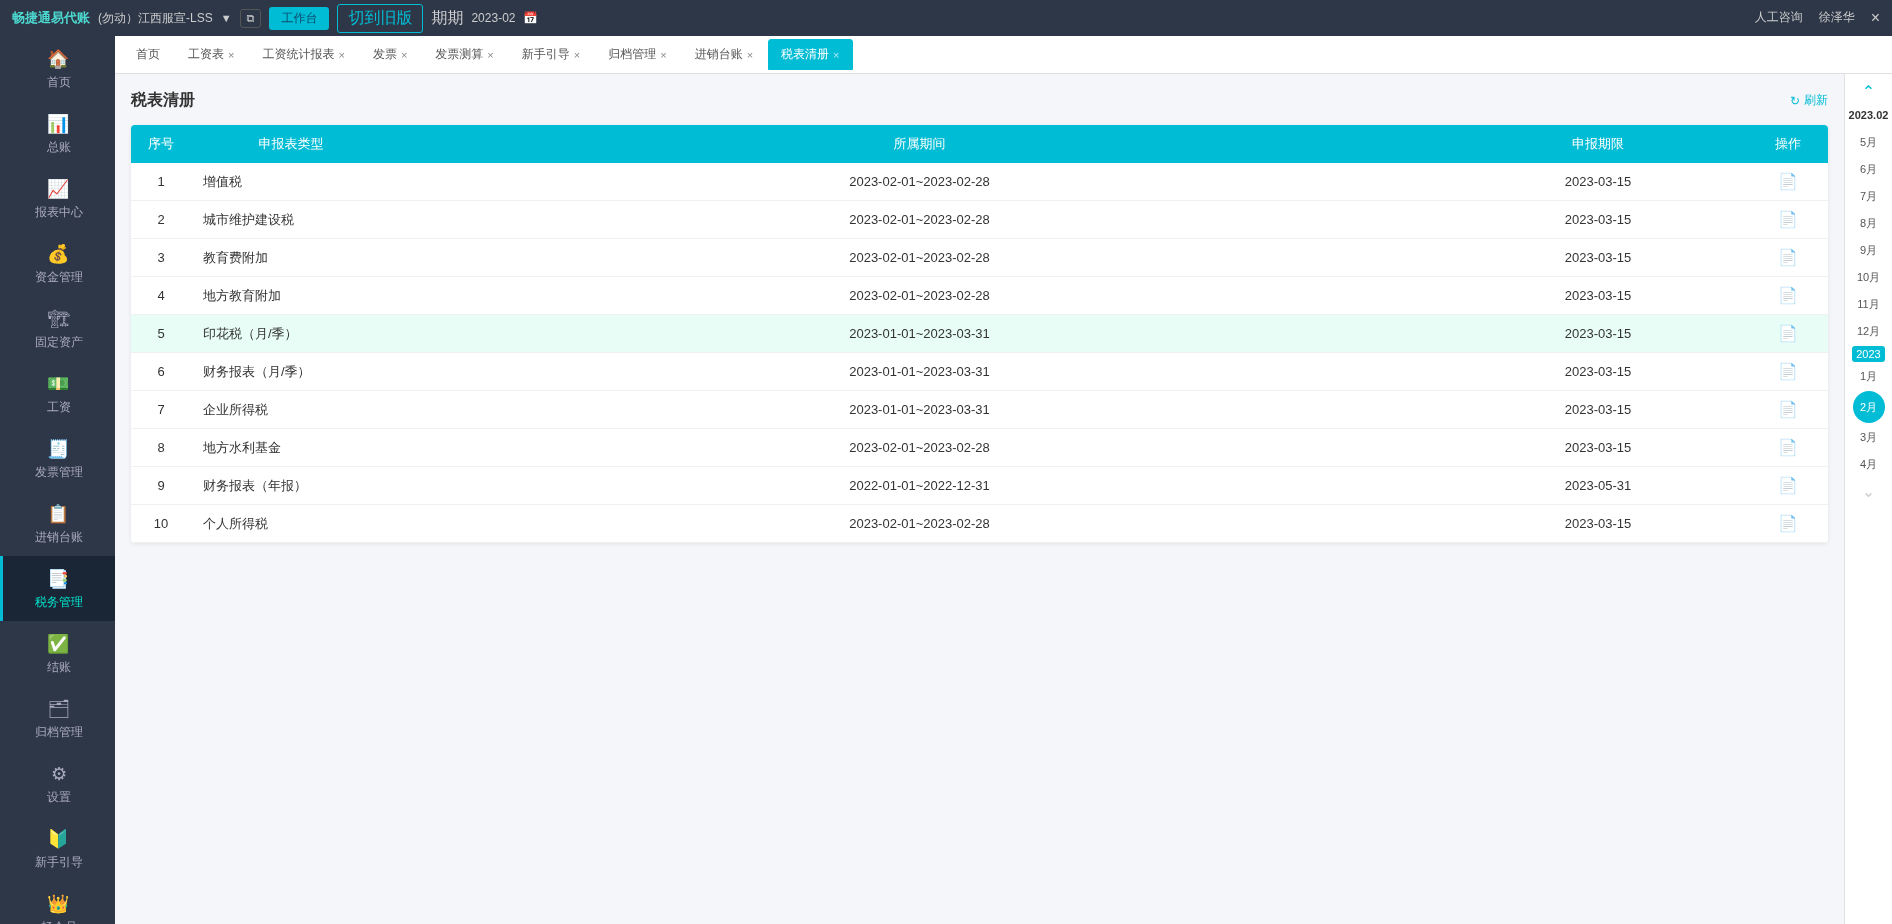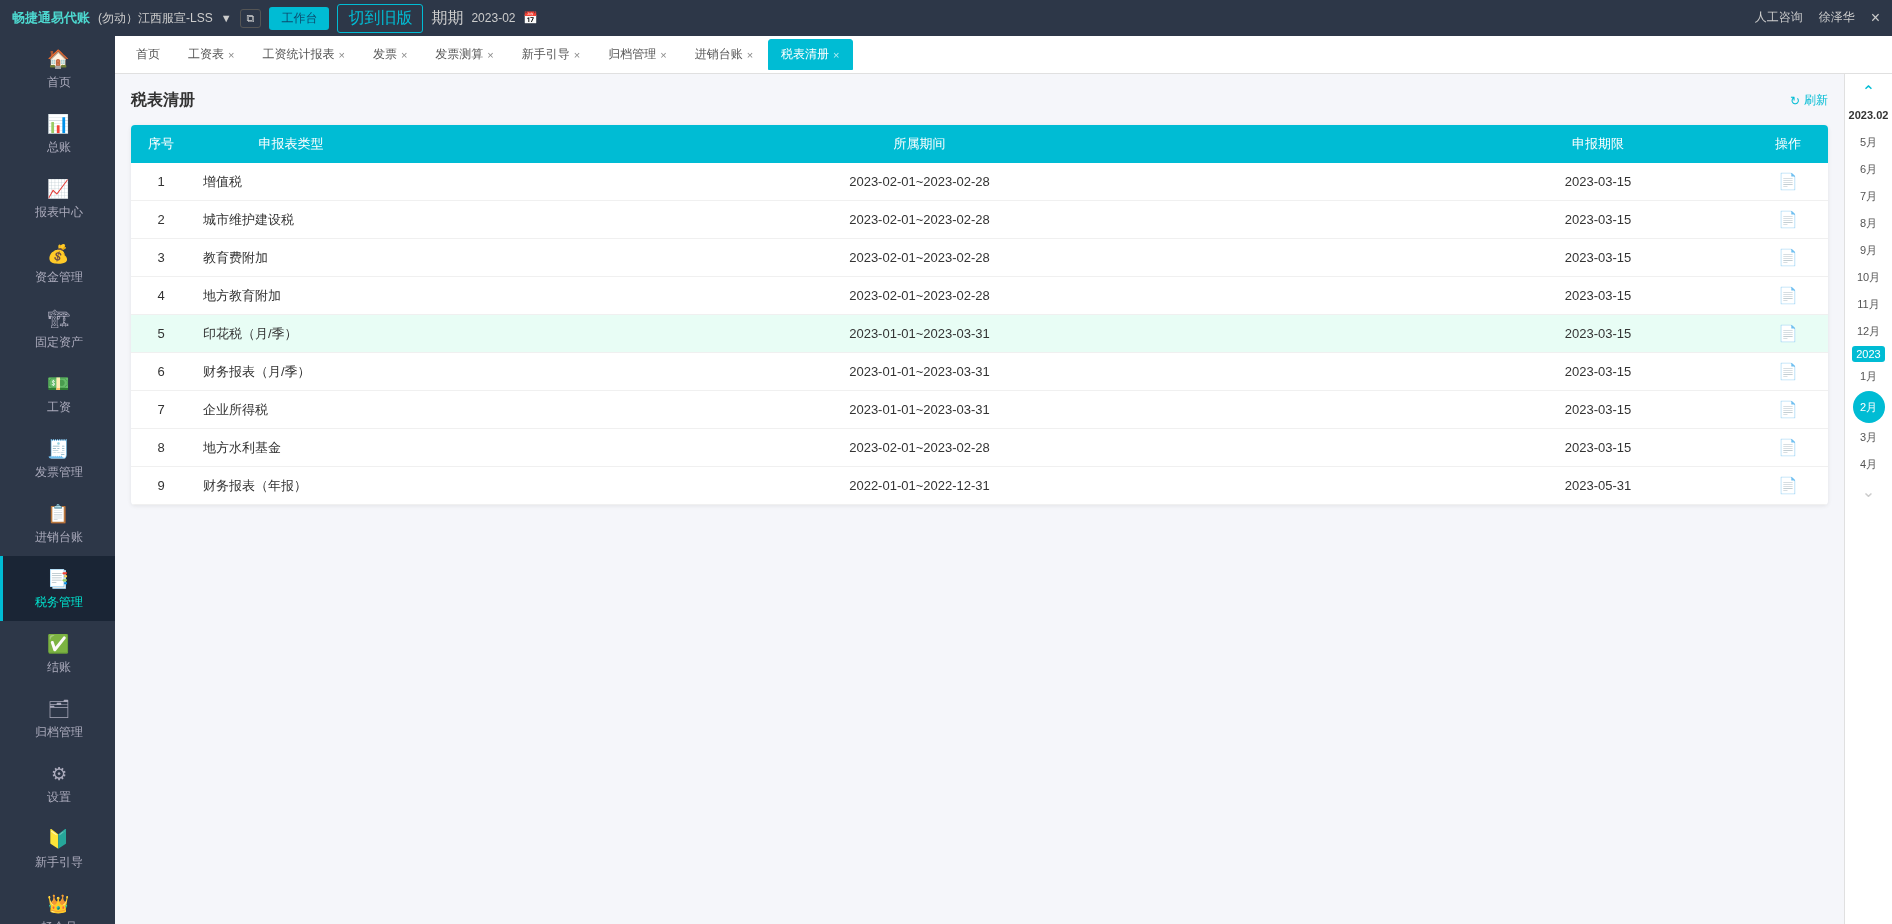--- a/index.html
+++ b/index.html
@@ -292,20 +292,29 @@
       <td>2023-03-15</td>
       <td class="td-action">
         <span style="font-size:16px;color:#aaa;">📄</span>
       </td>
     </tr>
                 <tr>
       <td>9</td>
       <td>财务报表（年报）</td>
       <td>2022-01-01~2022-12-31</td>
       <td>2023-05-31</td>
+      <td class="td-action">
+        <span style="font-size:16px;color:#aaa;">📄</span>
+      </td>
+    </tr>
+                <tr>
+      <td>10</td>
+      <td>个人所得税</td>
+      <td>2023-02-01~2023-02-28</td>
+      <td>2023-03-15</td>
       <td class="td-action">
         <span style="font-size:16px;color:#aaa;">📄</span>
       </td>
     </tr>
               </tbody>
           </table>
         </div>
 
       </div>
 

